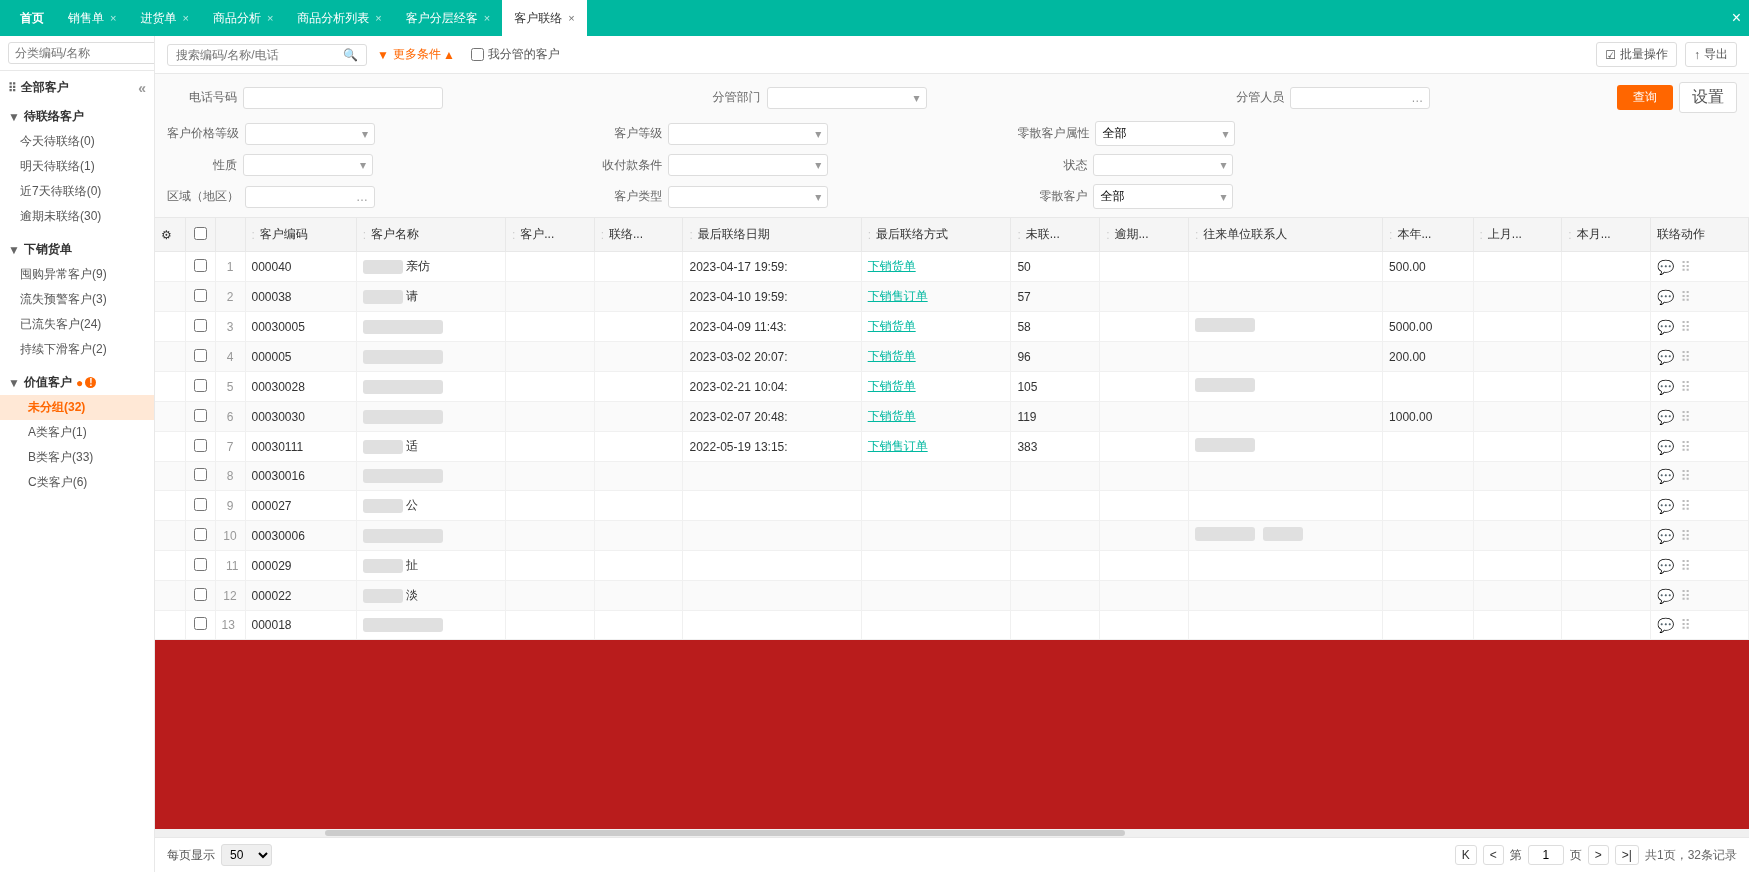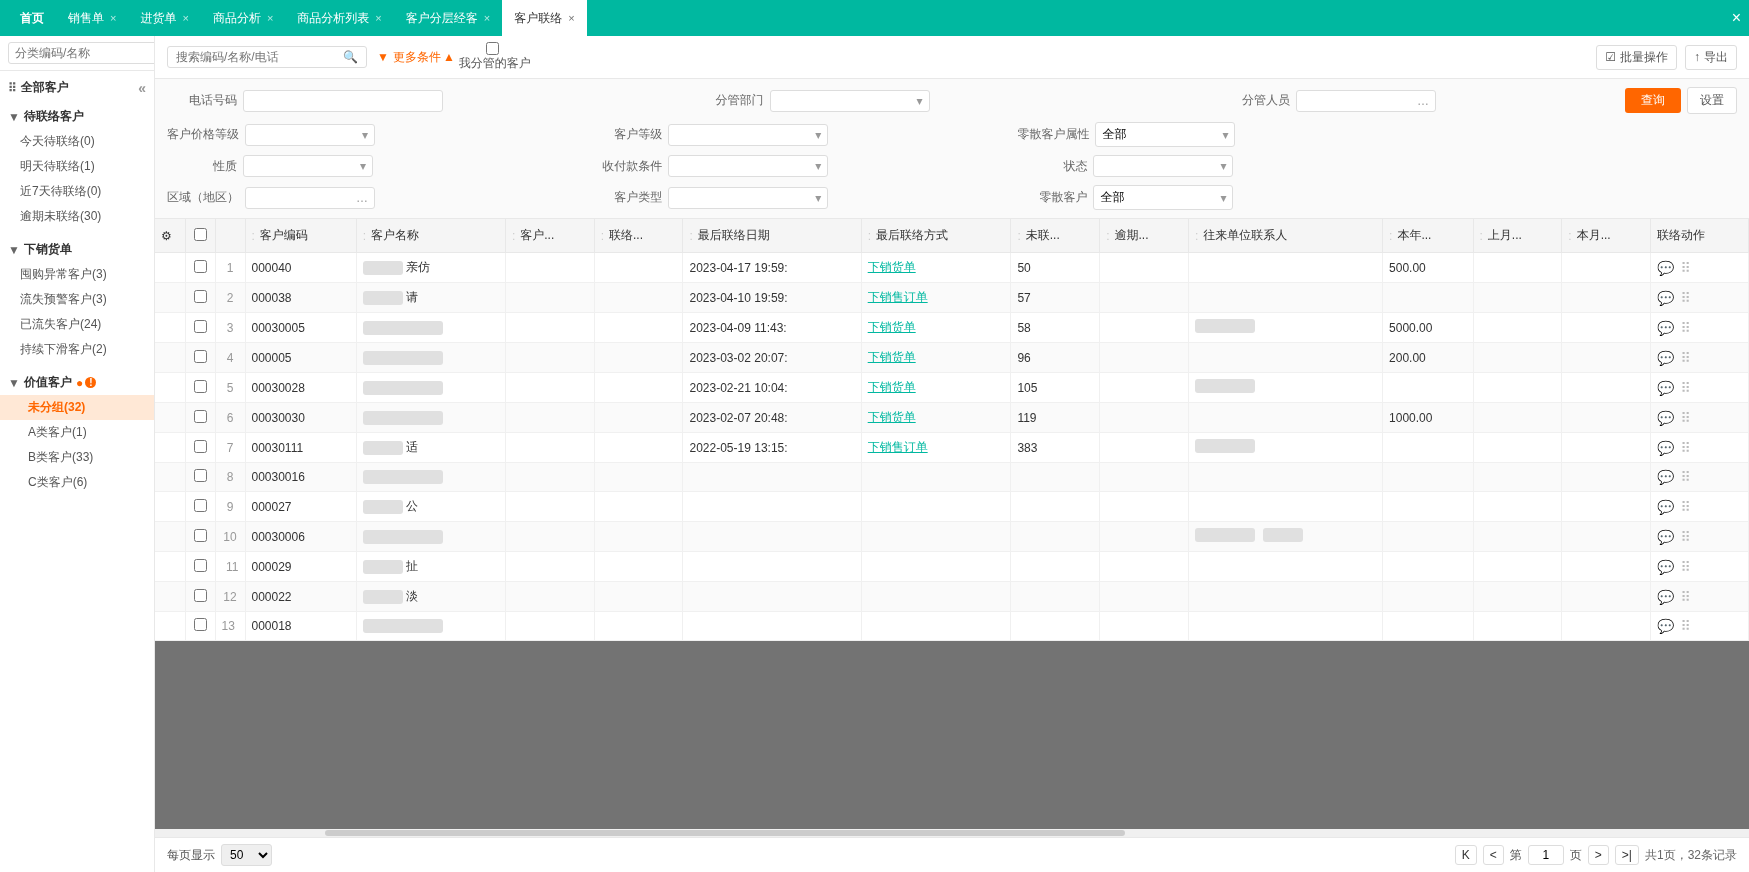--- a/index.html
+++ b/index.html
@@ -47,38 +47,38 @@
     }
     .sidebar-section-title .arrow { margin-right: 4px; color: #666; }
     .sidebar-item {
       padding: 4px 8px 4px 20px; color: #555; cursor: pointer; white-space: nowrap;
       overflow: hidden; text-overflow: ellipsis;
     }
     .sidebar-sub { padding: 4px 8px 4px 28px; color: #555; cursor: pointer; }
     .sidebar-sub.active { background: #ffe8d6; color: #f60; font-weight: bold; }
 
     
-    .content-area { flex: 1; display: flex; flex-direction: column; overflow: hidden; background: #737373; }
+    .content-area { flex: 1; display: flex; flex-direction: column; overflow: hidden; background: #b91c1c; }
     
     
     .filter-bar {
       display: flex; align-items: center; padding: 6px 12px; border-bottom: 1px solid #e8e8e8;
       background: #fff; flex-shrink: 0;
     }
     .filter-search {
       display: flex; align-items: center; border: 1px solid #ddd; border-radius: 3px;
       padding: 3px 8px; width: 200px;
     }
     .filter-search input { border: none; outline: none; font-size: 12px; flex: 1; color: #333; }
     .filter-search .search-icon { color: #00b8a0; margin-left: 4px; cursor: pointer; }
     .more-conditions {
       display: flex; align-items: center; margin-left: 10px; color: #f60; cursor: pointer; font-size: 12px;
     }
     .more-conditions .filter-icon { margin-right: 4px; }
-    .my-customers { display: flex; align-items: center; margin-left: 4px; color: #555; font-size: 12px; flex-direction: column; }
+    .my-customers { display: flex; align-items: center; margin-left: 16px; color: #555; font-size: 12px; }
     .my-customers input { margin-right: 4px; }
     .toolbar-right { margin-left: auto; display: flex; align-items: center; gap: 8px; }
     .btn-batch { 
       display: flex; align-items: center; color: #555; cursor: pointer; font-size: 12px;
       padding: 3px 8px; border: 1px solid #ddd; border-radius: 3px;
     }
     .btn-export {
       display: flex; align-items: center; color: #555; cursor: pointer; font-size: 12px;
       padding: 3px 8px; border: 1px solid #ddd; border-radius: 3px;
     }
@@ -103,21 +103,21 @@
       justify-content: space-between; cursor: pointer;
     }
     .filter-select .chevron { color: #999; margin-left: 4px; }
     .filter-actions { display: flex; gap: 6px; margin-left: auto; align-items: center; }
     .btn-query {
       background: #f60; color: #fff; border: none; border-radius: 3px;
       padding: 4px 16px; cursor: pointer; font-size: 12px;
     }
     .btn-reset {
       background: #fff; color: #555; border: 1px solid #ddd; border-radius: 3px;
-      padding: 4px 12px; cursor: pointer; font-size: 12px; text-align: center;
+      padding: 4px 12px; cursor: pointer; font-size: 16px; text-align: center;
     }
 
     
     .table-container { flex: 1; overflow: auto; }
     table { width: 100%; border-collapse: collapse; font-size: 12px; }
     thead tr { background: #f5f5f5; position: sticky; top: 0; z-index: 10; }
     thead th {
       padding: 8px 6px; text-align: left; border-bottom: 1px solid #e8e8e8;
       border-right: 1px solid #e8e8e8; white-space: nowrap; color: #333; font-weight: normal;
       user-select: none;
@@ -222,21 +222,21 @@
         <div class="sidebar-item">明天待联络(1)</div>
         <div class="sidebar-item">近7天待联络(0)</div>
         <div class="sidebar-item">逾期未联络(30)</div>
       </div>
 
       <div class="sidebar-section">
         <div class="sidebar-section-title">
           <span class="arrow">▼</span>
           <span>下销货单</span>
         </div>
-        <div class="sidebar-item">囤购异常客户(3)</div>
+        <div class="sidebar-item">囤购异常客户(9)</div>
         <div class="sidebar-item">流失预警客户(3)</div>
         <div class="sidebar-item">已流失客户(24)</div>
         <div class="sidebar-item">持续下滑客户(2)</div>
       </div>
 
       <div class="sidebar-section">
         <div class="sidebar-section-title">
           <span class="arrow">▼</span>
           <span>价值客户</span>
           <span style="color:#f60;margin-left:4px;">●</span>

